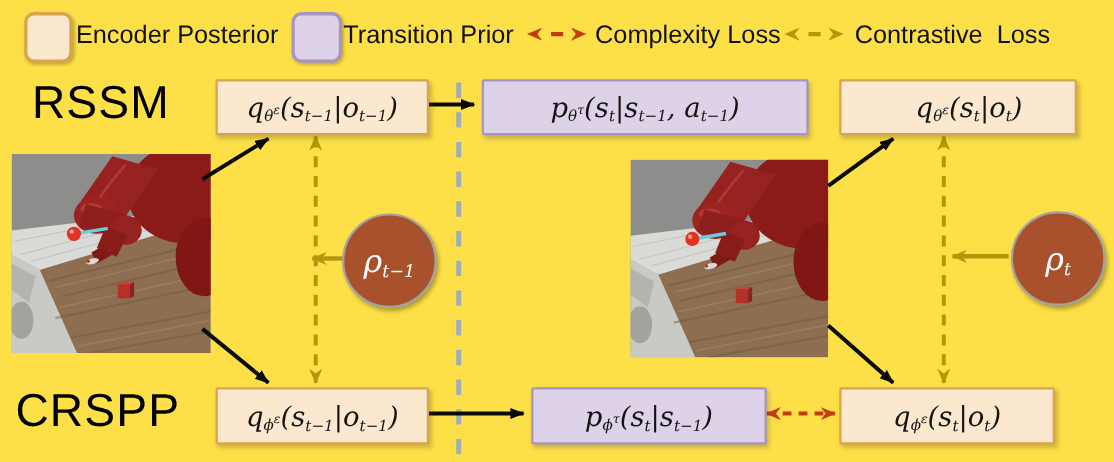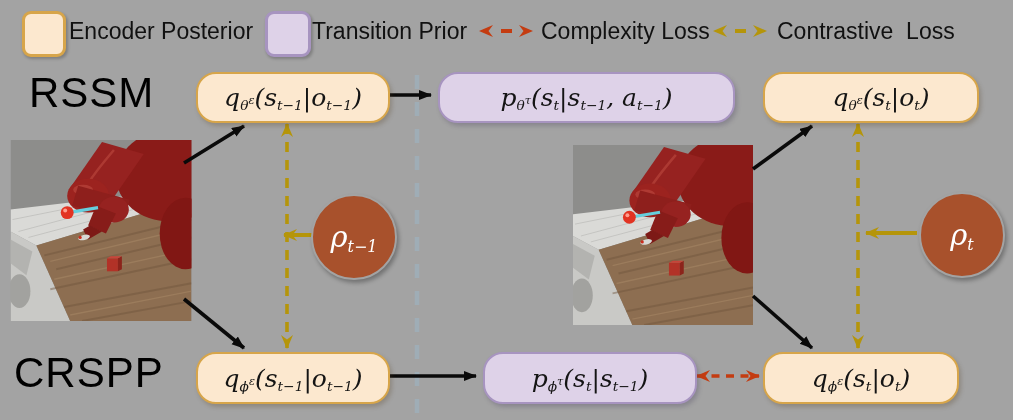--- a/index.html
+++ b/index.html
@@ -1,36 +1,36 @@
 <!DOCTYPE html>
 <html><head>
 <meta charset="utf-8">
 <style>
   html,body{margin:0;padding:0;background:#ffffff;}
   .canvas{
-    position:relative;width:1013px;height:420px;background:#a3a3a3;
+    position:relative;width:1013px;height:420px;background:#fde047;
     font-family:"Liberation Sans",sans-serif;overflow:hidden;
   }
   
   .swatch{position:absolute;border-radius:9px;box-shadow:1.5px 2px 3px rgba(0,0,0,.22);}
   .swatch.enc{left:22px;top:11px;width:38px;height:40px;background:#fce8cf;border:3px solid #d7a54a;}
   .swatch.prior{left:265px;top:11px;width:40px;height:40px;background:#ded2e8;border:3px solid #a794c0;}
   .legend-label{position:absolute;top:18px;font-size:23px;color:#111;white-space:pre;}
   .ll-enc{left:69px;}
   .ll-prior{left:312px;}
   .ll-complex{left:541px;}
   .ll-contrast{left:777px;}
   
   .row-label{position:absolute;font-size:42px;color:#000;letter-spacing:1px;}
   .row-label.rssm{left:29px;top:69px;}
   .row-label.crspp{left:14px;top:349px;}
   
   .node{
     position:absolute;display:flex;align-items:center;justify-content:center;
-    border-radius:20px;box-shadow:2px 3px 4px rgba(90,70,40,.28);
+    border-radius:2px;box-shadow:2px 3px 4px rgba(90,70,40,.28);
   }
   .node.enc{background:#fce8cf;border:2.5px solid #d7a54a;}
   .node.prior{background:#ded2e8;border:2.5px solid #a794c0;box-shadow:2px 3px 4px rgba(70,60,90,.28);}
   .n-rssm-enc-prev{left:196px;top:72px;width:190px;height:47px;}
   .n-rssm-prior{left:438px;top:72px;width:293px;height:47px;}
   .n-rssm-enc-cur{left:763px;top:72px;width:192px;height:47px;padding-left:20px;}
   .n-crspp-enc-prev{left:196px;top:352px;width:190px;height:48px;}
   .n-crspp-prior{left:483px;top:352px;width:210px;height:48px;}
   .n-crspp-enc-cur{left:763px;top:352px;width:192px;height:48px;}
   .math{font-family:"DejaVu Serif",serif;font-style:italic;font-size:25px;color:#141414;line-height:1;}

